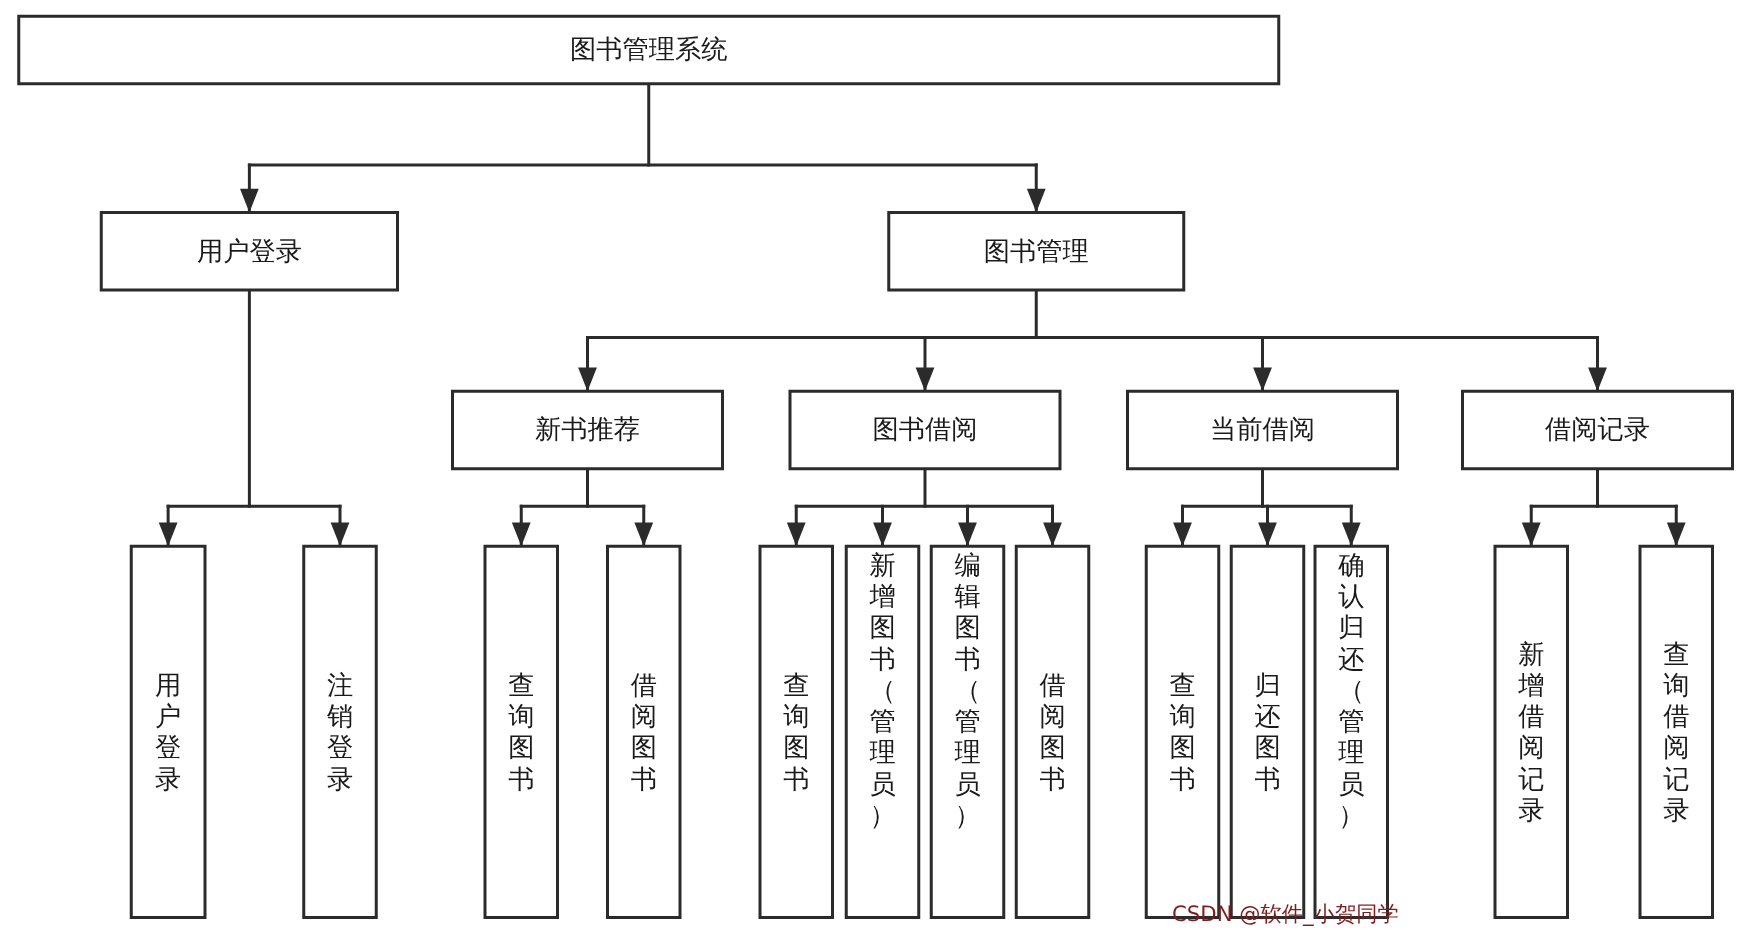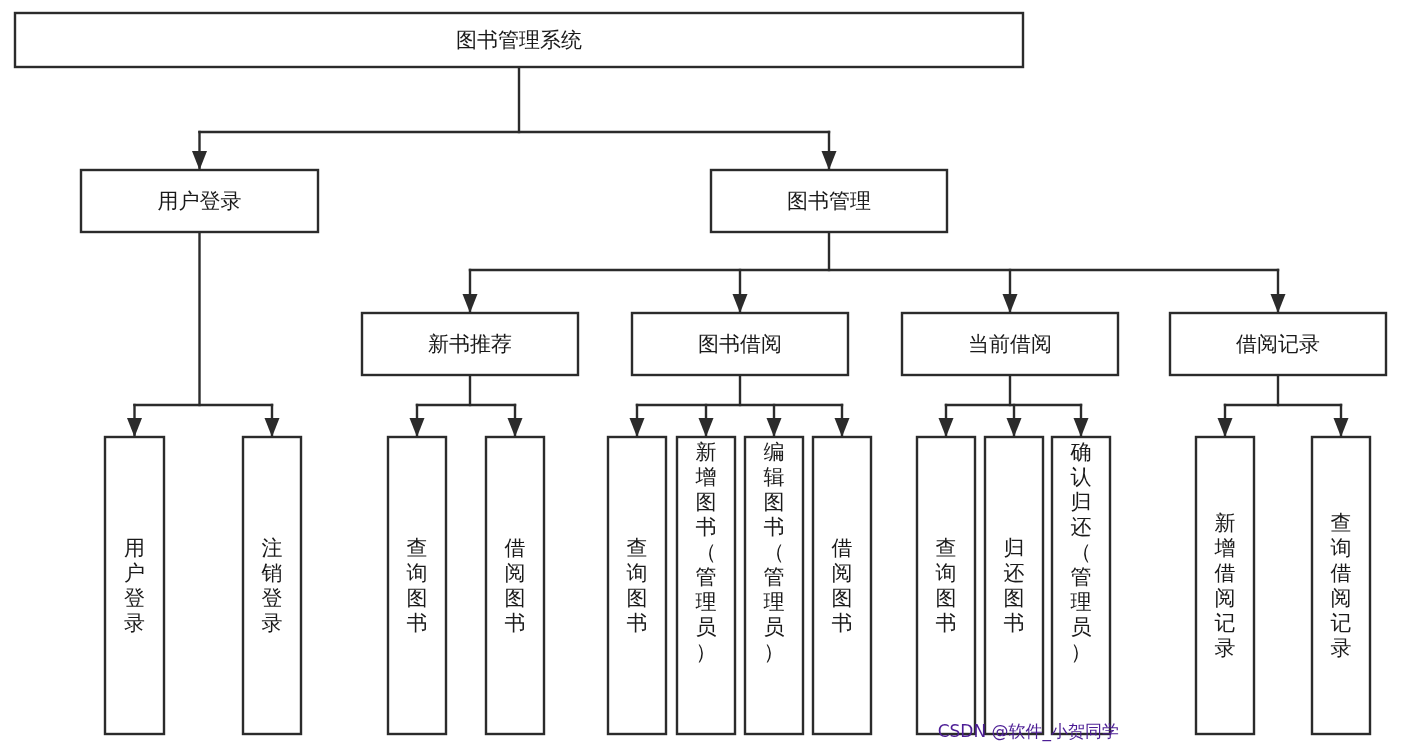--- a/index.html
+++ b/index.html
@@ -54,21 +54,21 @@
     font-size: 21px;
     fill: #1a1a1a;
     text-anchor: middle;
   }
   .watermark-text {
     position: absolute;
     right: 8px;
     bottom: 4px;
     font-family: "DejaVu Sans", "Liberation Sans", sans-serif;
     font-size: 17px;
-    color: #4c1d95;
+    color: #7f1d1d;
     white-space: nowrap;
     user-select: none;
   }
 </style>
 </head>
 <body>
 
 <div id="diagram-root">
   <svg id="tree-svg" viewBox="0 0 1405 747">
     <g id="connectors-layer">

